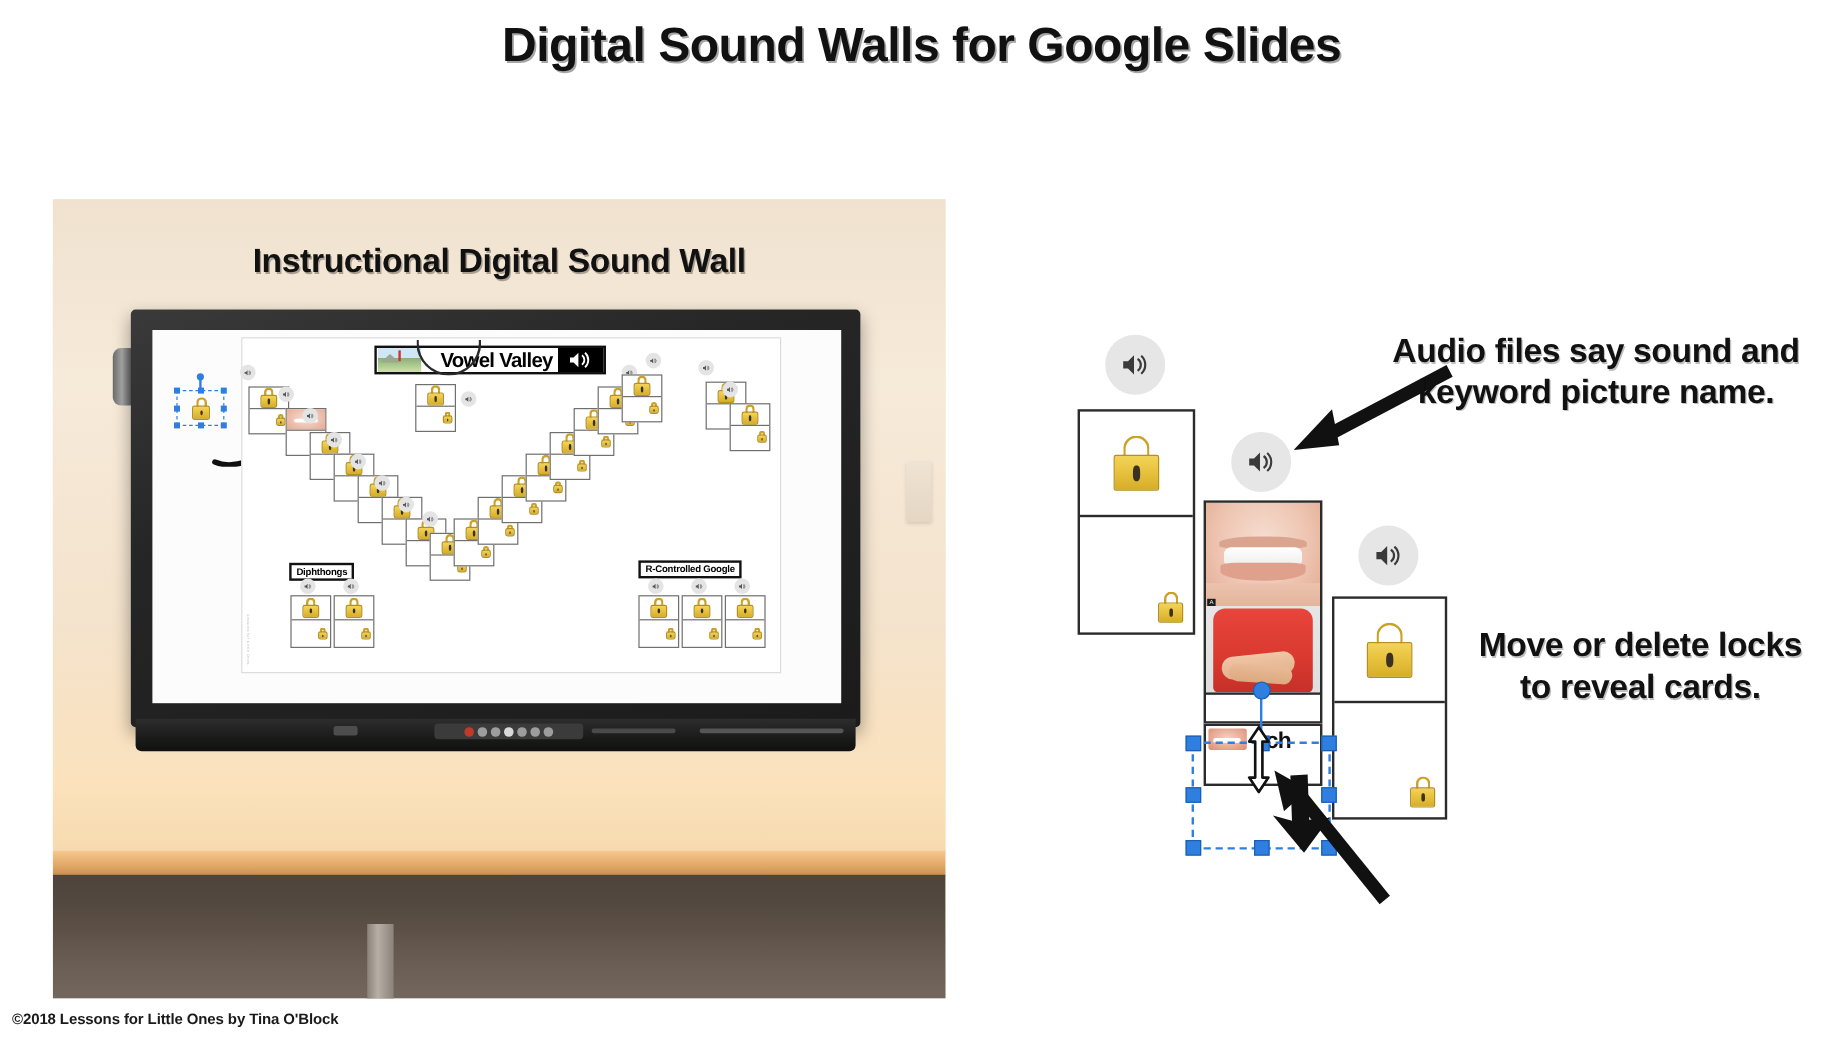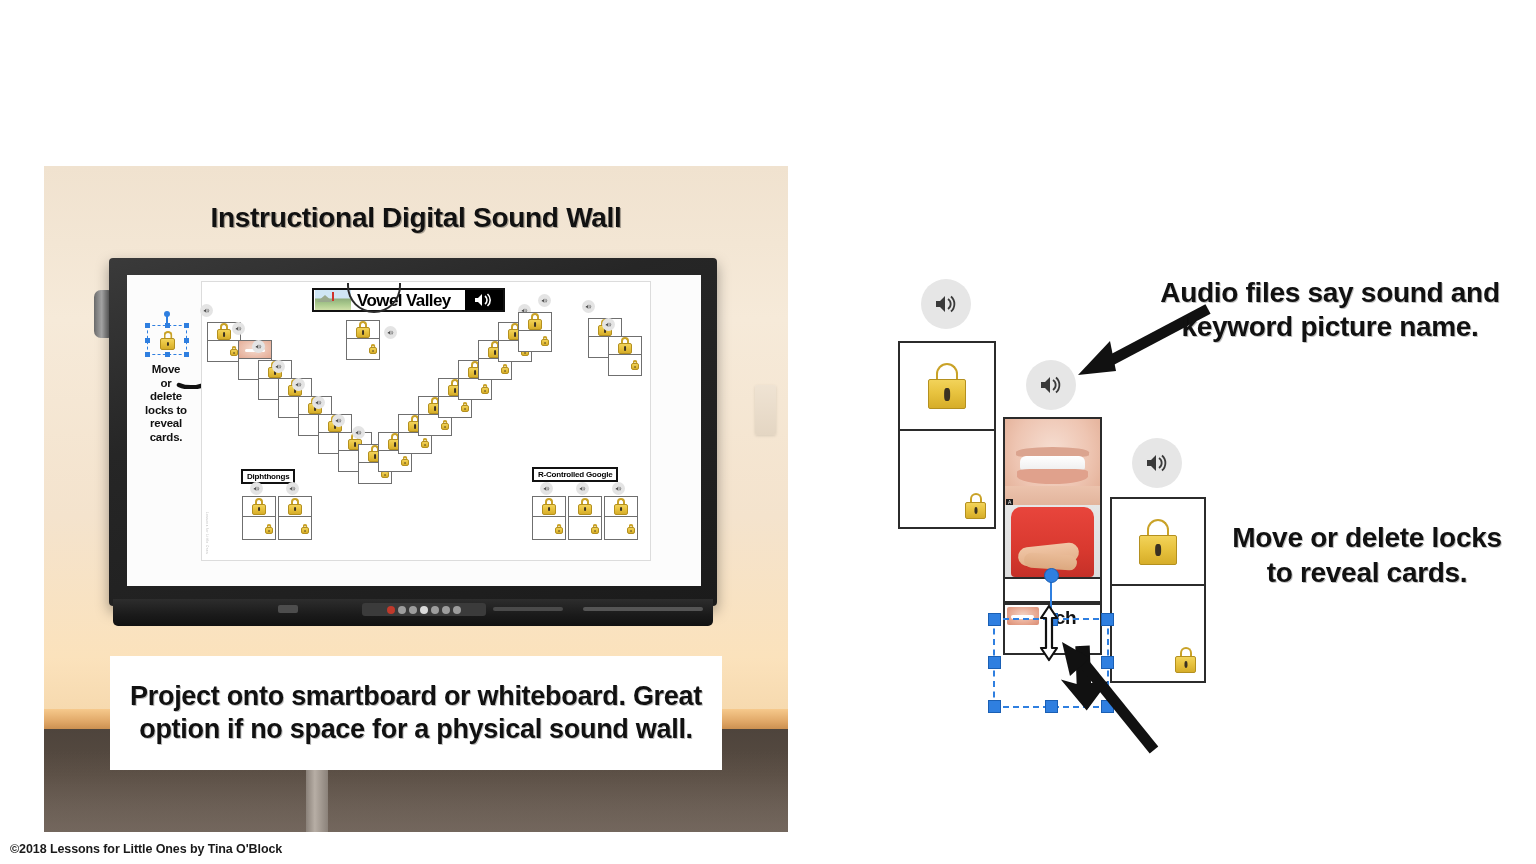--- a/index.html
+++ b/index.html
@@ -89,21 +89,21 @@
     position:absolute; left:110px; top:6px; width:193px; height:24px;
     border:2px solid #111; background:#fff; display:flex; align-items:center;
   }
   .vv-thumb { width:36px; height:20px; margin-left:1px; flex:none;
     background:linear-gradient(180deg,#cfe6f5 0%,#cfe6f5 42%,#8fae7c 43%,#a9c98c 70%,#cfe0a8 100%);
     position:relative; overflow:hidden; }
   .vv-thumb::before { content:""; position:absolute; left:2px; top:5px; width:0; height:0;
     border-left:8px solid transparent; border-right:8px solid transparent; border-bottom:7px solid #9aa98d; }
   .vv-thumb::after { content:""; position:absolute; left:17px; top:2px; width:2px; height:9px; background:#d0342c; }
   .vv-text { font-size:17px; font-weight:bold; color:#000; letter-spacing:-0.6px;
-    padding-left:6px; white-space:nowrap; line-height:1; }
+    padding-left:16px; white-space:nowrap; line-height:1; }
   .vv-spk { position:absolute; right:0; top:0; width:38px; height:100%;
     background:#000; display:flex; align-items:center; justify-content:center; }
 
   .seclabel { position:absolute; border:2px solid #111; background:#fff;
     font-size:8px; font-weight:bold; color:#000; padding:1px 4px; white-space:nowrap;
     letter-spacing:-0.2px; }
 
   
   .card { position:absolute; background:#fff; border:1px solid #6f6f6f; }
   .card .top { position:absolute; left:0; top:0; width:100%; height:47%;
@@ -192,41 +192,39 @@
   }
   .inboard-note { position:absolute; font-size:11.5px; font-weight:bold; color:#111;
     text-align:center; line-height:1.18; letter-spacing:-0.2px; }
   svg { display:block; }
 </style>
 </head>
 <body>
 
 <div id="stage">
 
+  <div class="title">Digital Sound Walls for Google Slides</div>
   <div class="copyright">©2018 Lessons for Little Ones by Tina O'Block</div>
 
   <div class="photo">
     <div class="wall-upper"></div>
     <div class="wall-rail"></div>
     <div class="wall-lower"></div>
     <div class="floor-shadow"></div>
     <div class="switchplate"></div>
     <div class="board-stand"></div>
   </div>
 
   <div class="board-heading">Instructional Digital Sound Wall</div>
 
   <div class="board">
     <div class="speaker-knob"></div>
     <div class="bezel">
       <div class="screen">
 
-        <div class="inboard-note" style="left:6px; top:88px; width:66px;">
-          Move<br>or<br>delete<br>locks to<br>reveal<br>cards.
-        </div>
 
         <div class="sel-small" style="left:20px; top:50px; width:40px; height:30px;">
           <div class="hh" style="left:-3px; top:-3px;"></div>
           <div class="hh" style="left:17px; top:-3px;"></div>
           <div class="hh" style="right:-3px; top:-3px;"></div>
           <div class="hh" style="left:-3px; top:12px;"></div>
           <div class="hh" style="right:-3px; top:12px;"></div>
           <div class="hh" style="left:-3px; bottom:-3px;"></div>
           <div class="hh" style="left:17px; bottom:-3px;"></div>
           <div class="hh" style="right:-3px; bottom:-3px;"></div>
@@ -685,21 +683,20 @@
           <i></i>
           <i></i>
           <i></i>
       </div>
       <div class="base-pen2"></div>
       <div class="base-pen"></div>
     </div>
     <div class="cable"></div>
   </div>
 
-  <div class="caption-box" style="left:110px; top:656px; width:612px; height:114px; font-size:27px; line-height:1.24; padding:0 14px;">Project onto smartboard or whiteboard. Great option if no space for a physical sound wall.</div>
 
   <div class="rspk" style="left:921px; top:279px; width:50px; height:50px;">
     <svg width="26" height="20" viewBox="0 0 26 20">
         <path d="M3 7h4l5-5v16l-5-5H3z" fill="#3a3a3a"></path>
         <path d="M15 5a6 6 0 010 10M18 2.5a10 10 0 010 15" stroke="#3a3a3a" stroke-width="1.8" fill="none"></path>
       </svg>
   </div>
   <div class="rspk" style="left:1026px; top:360px; width:50px; height:50px;">
     <svg width="26" height="20" viewBox="0 0 26 20">
         <path d="M3 7h4l5-5v16l-5-5H3z" fill="#3a3a3a"></path>

